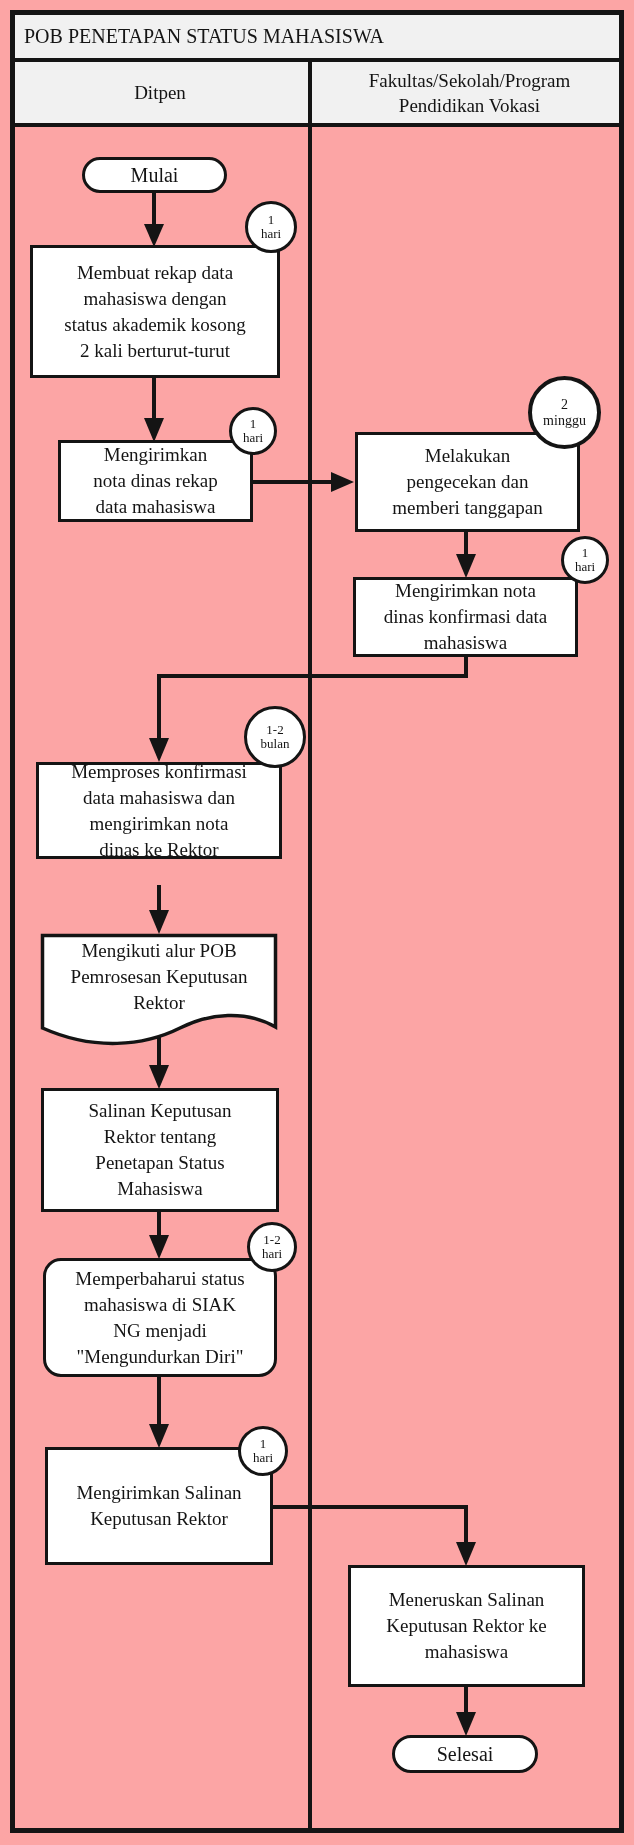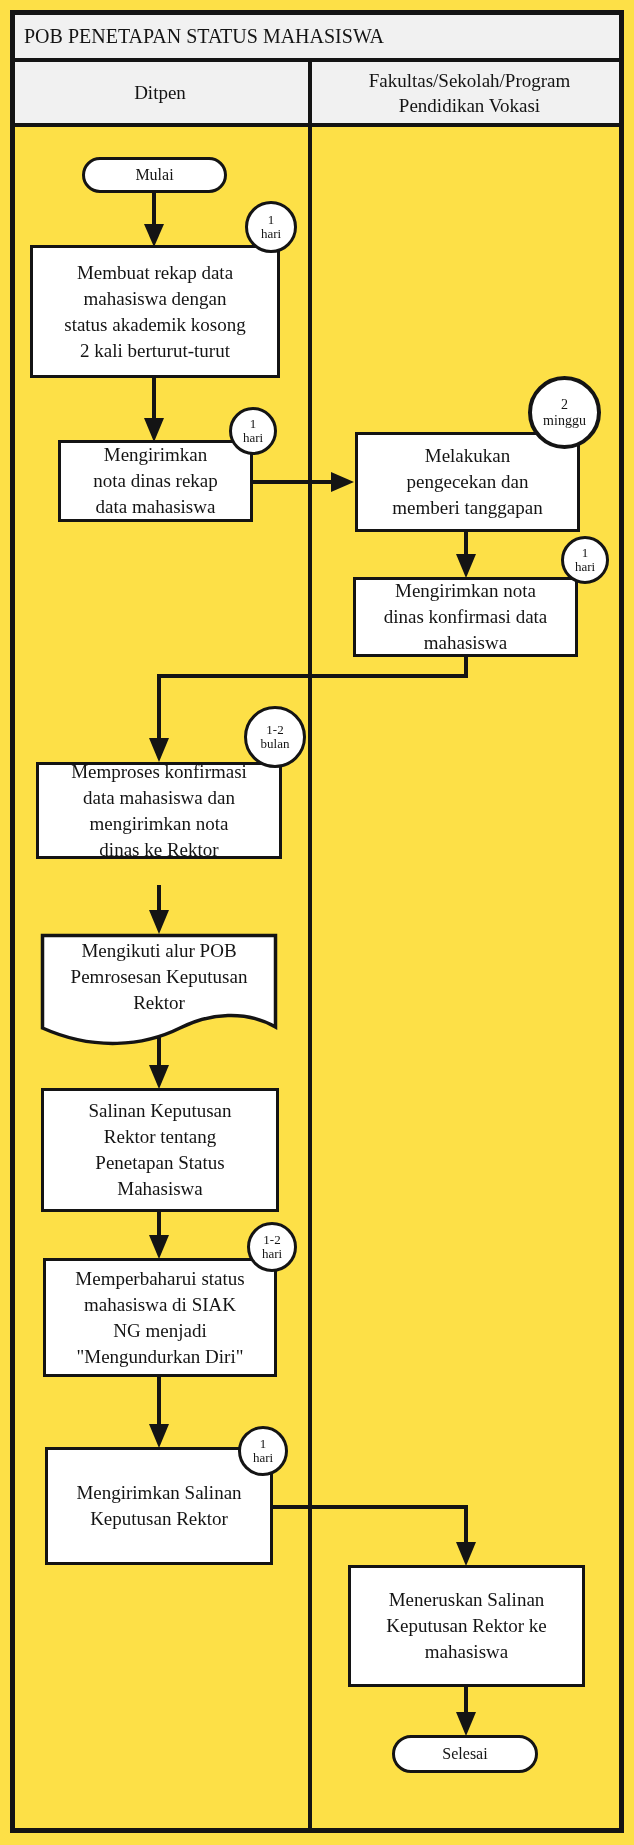--- a/index.html
+++ b/index.html
@@ -1,17 +1,17 @@
 <!DOCTYPE html>
 <html><head>
 <meta charset="utf-8">
 <style>
   html,body{margin:0;padding:0;background:#ffffff;}
   #stage{
-    position:relative;width:634px;height:1845px;background:#fde047;
+    position:relative;width:634px;height:1845px;background:#fca5a5;
     font-family:"Liberation Serif","DejaVu Serif",serif;color:#141414;overflow:hidden;
   }
   .abs{position:absolute;box-sizing:border-box;}
   
   .strip{background:#f1f1f1;}
   
   .hline{background:#141414;height:4px;}
   .vline{background:#141414;width:4px;}
   .outer{border:5px solid #141414;background:transparent;z-index:6;pointer-events:none;}
   
@@ -22,21 +22,21 @@
   .lane-label{
     display:flex;align-items:center;justify-content:center;text-align:center;
     font-size:19px;line-height:25px;z-index:2;white-space:pre-line;
   }
   
   .node{
     background:#ffffff;border:3px solid #141414;display:flex;align-items:center;
     justify-content:center;text-align:center;font-size:19px;line-height:26px;
     white-space:pre-line;z-index:2;padding:2px;
   }
-  .terminator{border-radius:19px;font-size:16px;}
+  .terminator{border-radius:19px;font-size:20px;}
   
   .badge{
     background:#ffffff;border:3px solid #141414;border-radius:50%;
     display:flex;align-items:center;justify-content:center;text-align:center;
     font-size:13px;line-height:14px;white-space:pre-line;z-index:3;
   }
   .badge.big{font-size:14px;line-height:16px;border-width:4px;}
   
   #connectors{position:absolute;left:0;top:0;z-index:1;pointer-events:none;}
   
@@ -117,21 +117,21 @@
     <div class="doc-label">Mengikuti alur POB
 Pemrosesan Keputusan
 Rektor</div>
   </div>
 
   <div class="abs node" style="left:41px;top:1088px;width:238px;height:124px;">Salinan Keputusan
 Rektor tentang
 Penetapan Status
 Mahasiswa</div>
 
-  <div class="abs node" style="left:43px;top:1258px;width:234px;height:119px;">Memperbaharui status
+  <div class="abs node" style="left:43px;top:1258px;width:234px;height:119px;border-radius:18px;">Memperbaharui status
 mahasiswa di SIAK
 NG menjadi
 "Mengundurkan Diri"</div>
 
   <div class="abs node" style="left:45px;top:1447px;width:228px;height:118px;text-align:center;">Mengirimkan Salinan
 Keputusan Rektor</div>
 
   <div class="abs node" style="left:355px;top:432px;width:225px;height:100px;">Melakukan
 pengecekan dan
 memberi tanggapan</div>

